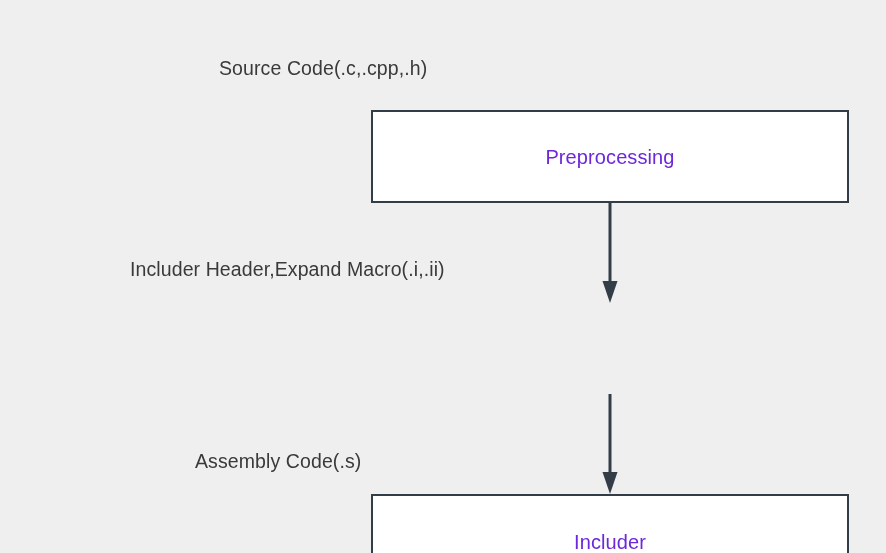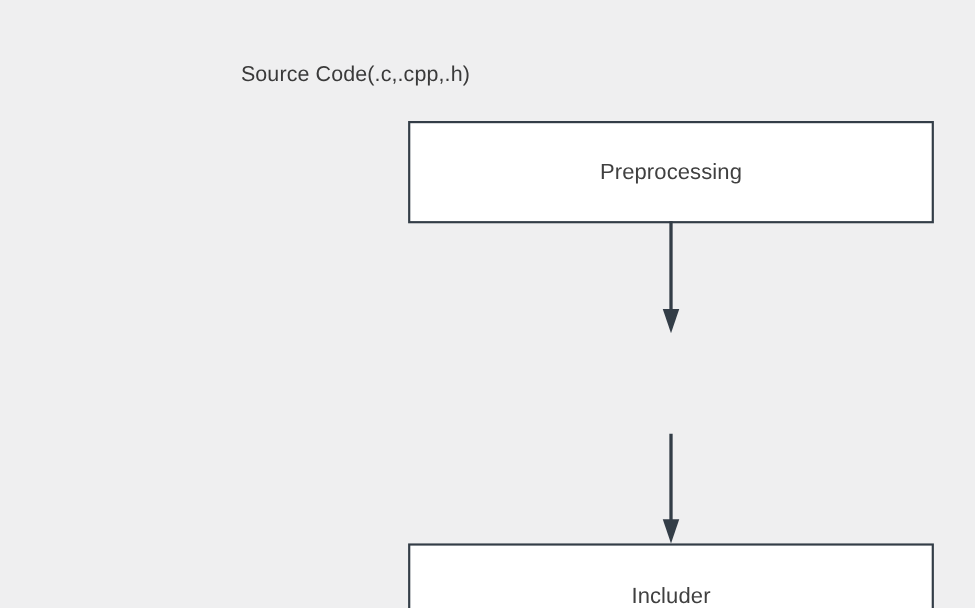--- a/index.html
+++ b/index.html
@@ -40,21 +40,21 @@
     background: #ffffff;
     border: 2px solid #333d47;
     box-sizing: border-box;
     display: flex;
     align-items: center;
     justify-content: center;
   }
   .node-label {
     font-size: 20px;
     line-height: 1;
-    color: #404040;
+    color: #6d28d9;
     letter-spacing: 0.1px;
     white-space: nowrap;
   }
   #node-preprocessing { top: 110px; height: 93px; }
   #node-compilation   { top: 301px; height: 95px; }
   #node-assemble      { top: 494px; height: 95px; }
 
   
   .connector {
     position: absolute;
@@ -65,21 +65,23 @@
   #connector-2 { top: 394px; height: 102px; }
   .connector svg { display: block; }
 </style>
 </head>
 <body>
 
 <div id="canvas">
 
   <div id="label-source" class="edge-label">Source Code(.c,.cpp,.h)</div>
 
+  <div id="label-include" class="edge-label">Includer Header,Expand Macro(.i,.ii)</div>
 
+  <div id="label-assembly" class="edge-label">Assembly Code(.s)</div>
 
   <div id="node-preprocessing" class="node">
     <span class="node-label">Preprocessing</span>
   </div>
 
   <div id="connector-1" class="connector">
     <svg width="36" height="104" viewBox="0 0 36 104">
       <line x1="18" y1="0" x2="18" y2="84" stroke="#333d47" stroke-width="3"></line>
       <polygon points="18,102 10.5,80 25.5,80" fill="#333d47"></polygon>
     </svg>

